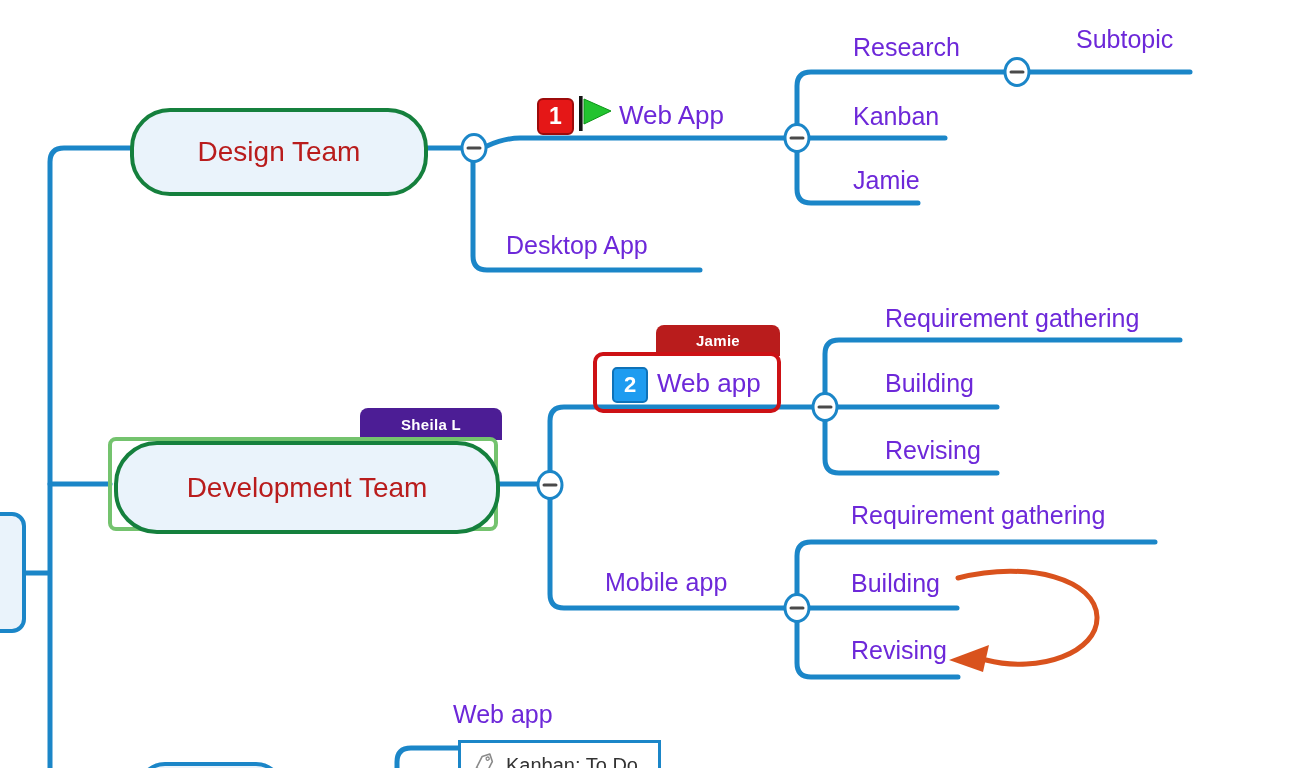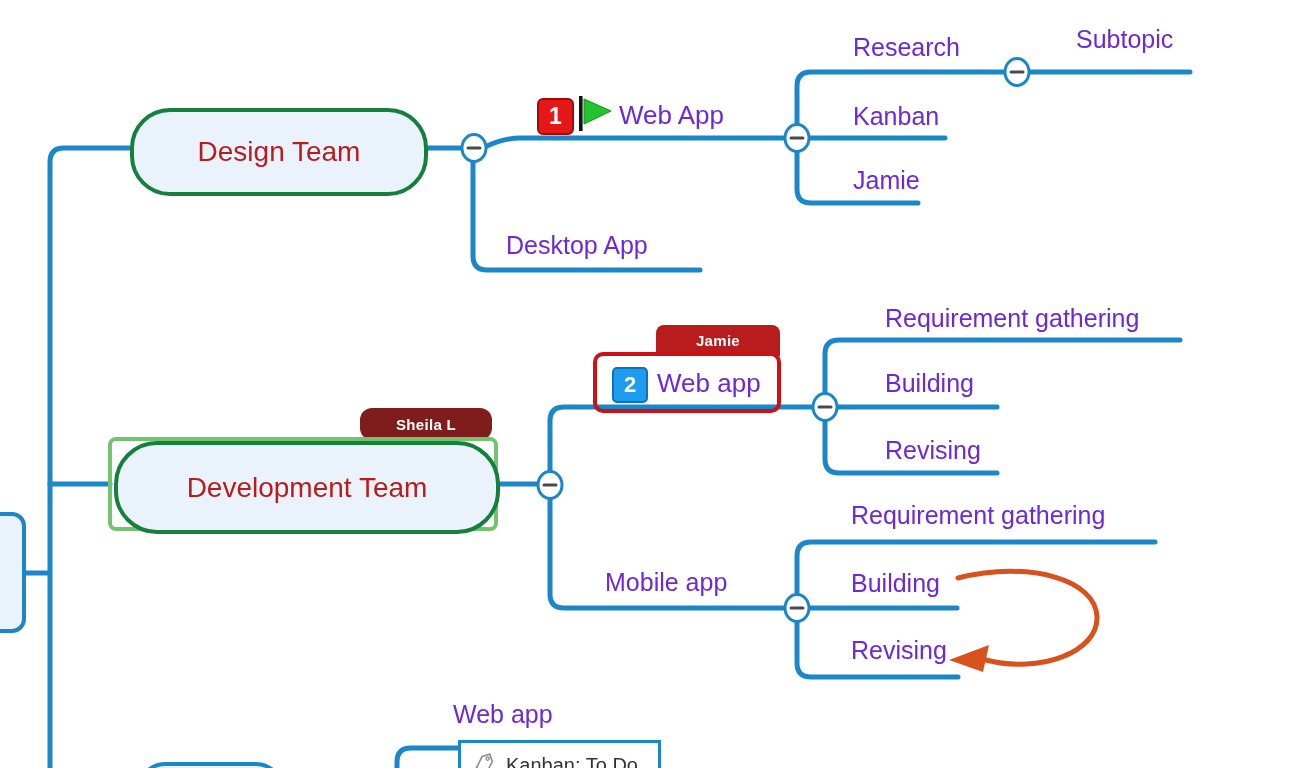--- a/index.html
+++ b/index.html
@@ -88,21 +88,21 @@
     <polygon points="7,4 34,16 7,29" fill="#22c32f" stroke="#0c9417" stroke-width="1"></polygon>
   </svg>
   <div class="lbl" style="left:619px;top:101px;font-size:26px;">Web App</div>
 
   <div class="lbl" style="left:853px;top:34px;">Research</div>
   <div class="lbl" style="left:1076px;top:26px;">Subtopic</div>
   <div class="lbl" style="left:853px;top:103px;">Kanban</div>
   <div class="lbl" style="left:853px;top:167px;">Jamie</div>
   <div class="lbl" style="left:506px;top:232px;">Desktop App</div>
 
-  <div class="tag" style="left:360px;top:408px;width:132px;height:32px;background:#7f1d1d;border-radius:12px;">Sheila L</div>
+  <div class="tag" style="left:360px;top:408px;width:142px;height:32px;background:#4c1d95;">Sheila L</div>
   <div class="abs" style="left:108px;top:437px;width:390px;height:94px;z-index:2;border:4px solid #74c36e;border-radius:8px;"></div>
   <div class="team" style="left:114px;top:441px;width:378px;height:85px;border-radius:43px;text-align:center;">
     <span>Development Team</span>
   </div>
 
   <div class="tag" style="left:656px;top:325px;width:124px;height:31px;background:#b91c1c;">Jamie</div>
   <div class="abs" style="left:593px;top:352px;width:188px;height:61px;z-index:2;border:4px solid #cd1115;border-radius:10px;"></div>
   <div class="badge" style="left:612px;top:367px;width:32px;height:32px;background:#1e9cf0;border:2px solid #0e72b8;border-radius:5px;font-size:22px;">
     <span>2</span>
   </div>

